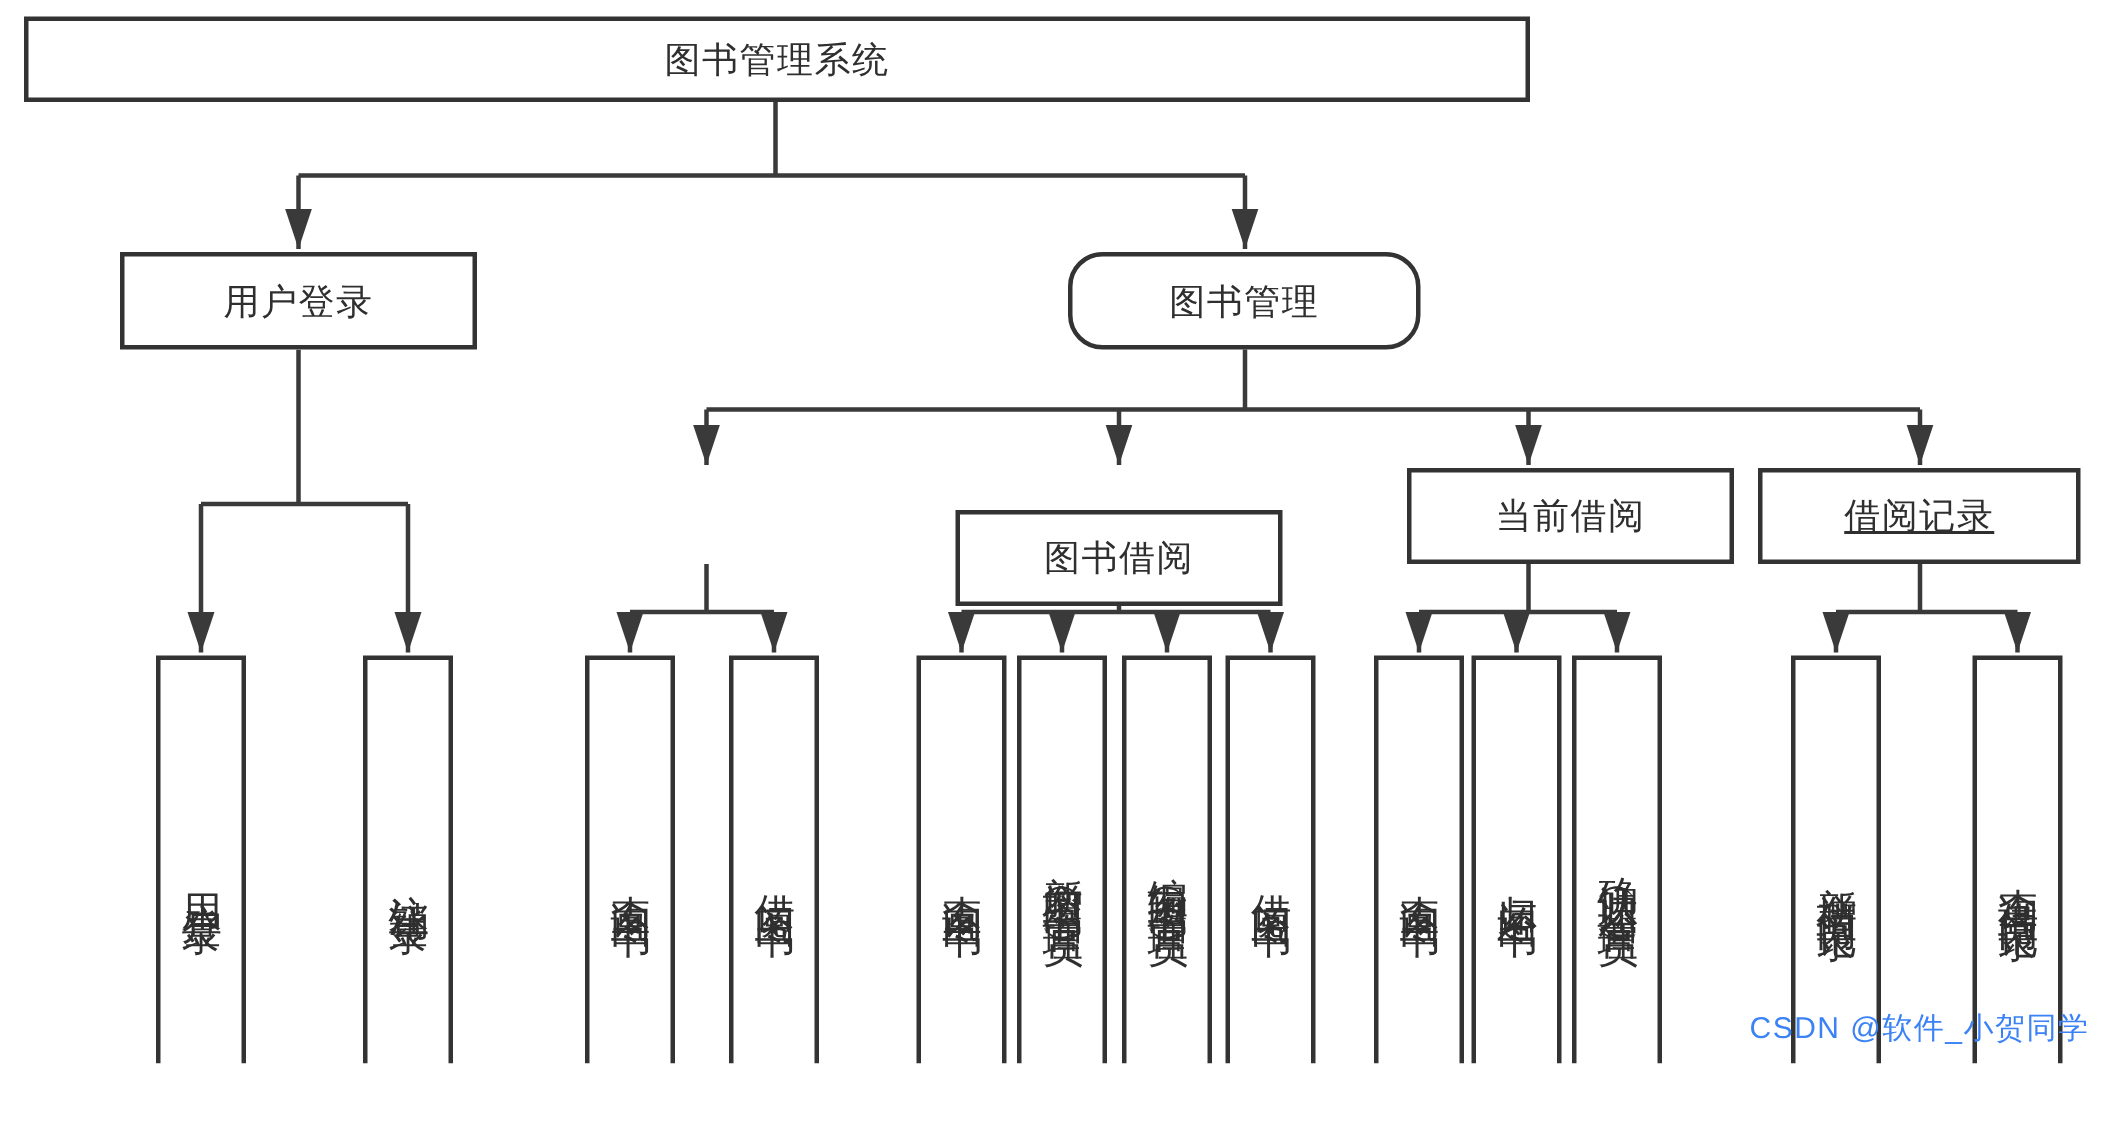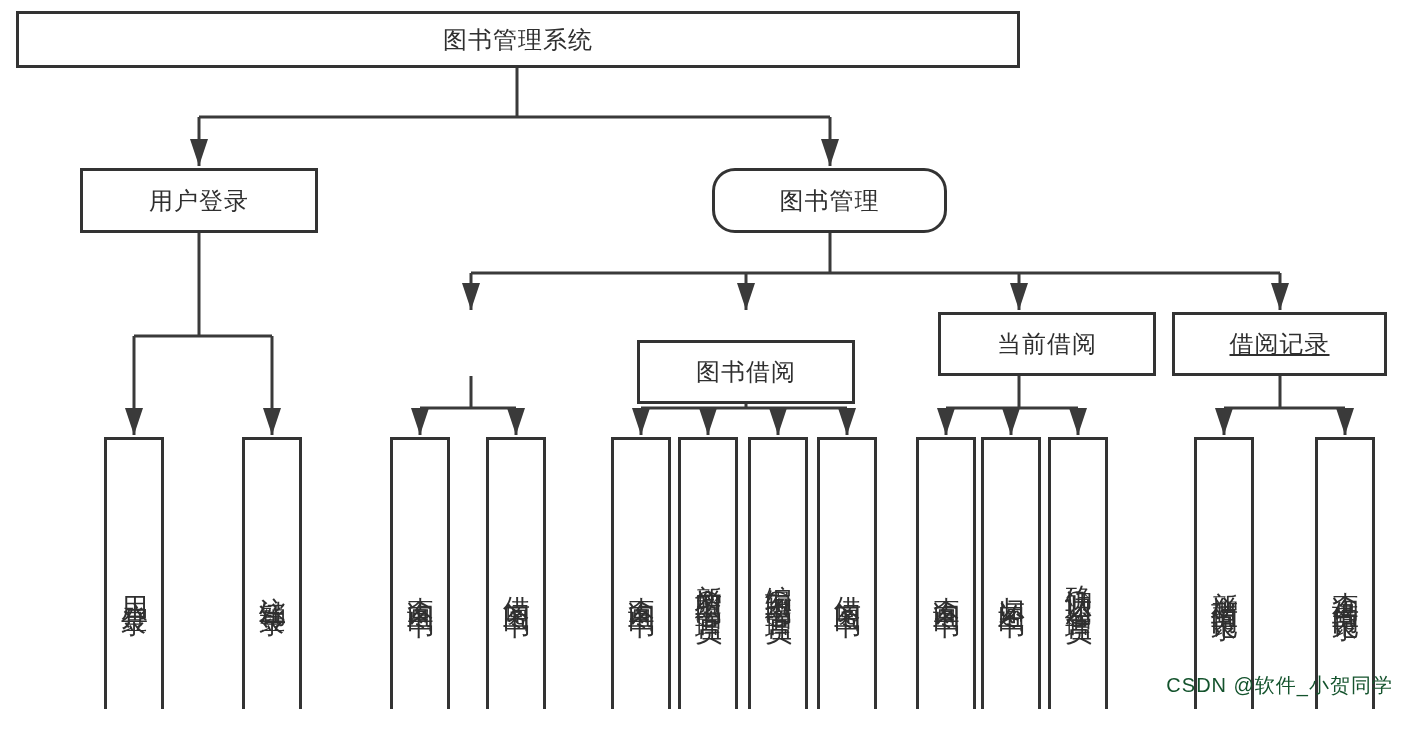--- a/index.html
+++ b/index.html
@@ -34,21 +34,21 @@
   .n-leaf-add-book{left:678px;}
   .n-leaf-edit-book{left:748px;}
   .n-leaf-borrow-book-2{left:817px;}
   .n-leaf-query-book-3{left:916px;}
   .n-leaf-return-book{left:981px;}
   .n-leaf-confirm-return{left:1048px;}
   .n-leaf-add-borrow-record{left:1194px;}
   .n-leaf-query-borrow-record{left:1315px;}
   .watermark{
     position:absolute;right:12px;bottom:10px;z-index:3;
-    color:#14532d;font-size:20px;letter-spacing:1px;white-space:nowrap;
+    color:#3b82f6;font-size:20px;letter-spacing:1px;white-space:nowrap;
   }
 </style>
 </head>
 <body>
 
 <div id="canvas">
 
   <svg id="connectors" viewBox="0 0 1405 747" xmlns="http://www.w3.org/2000/svg">
     <defs>
       <marker id="arrow" markerUnits="userSpaceOnUse" markerWidth="34" markerHeight="24" refX="27" refY="11" orient="auto">

